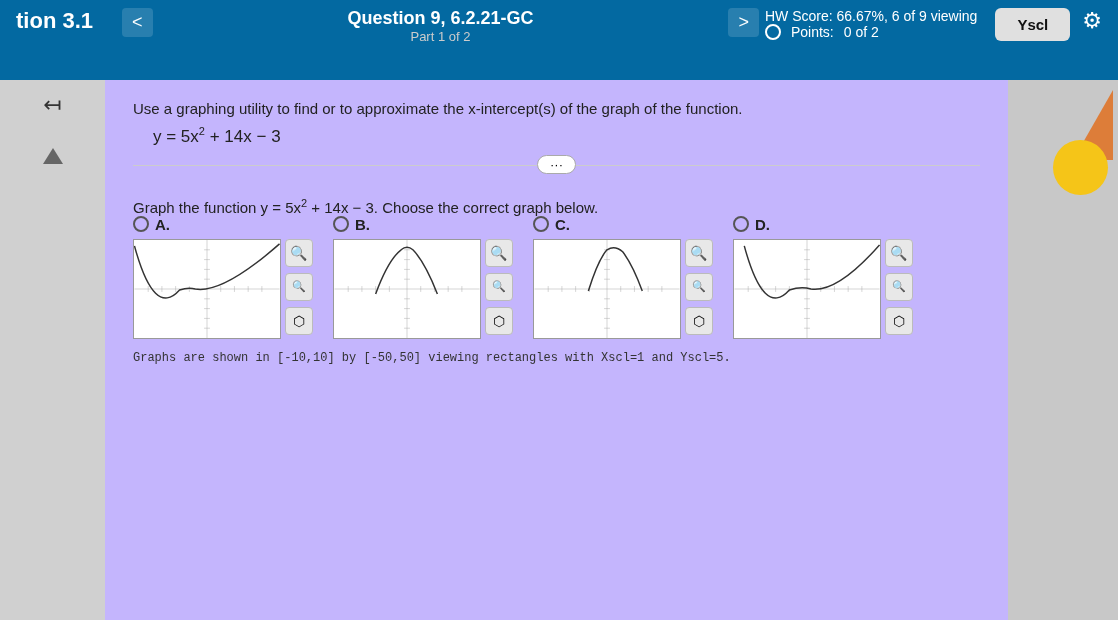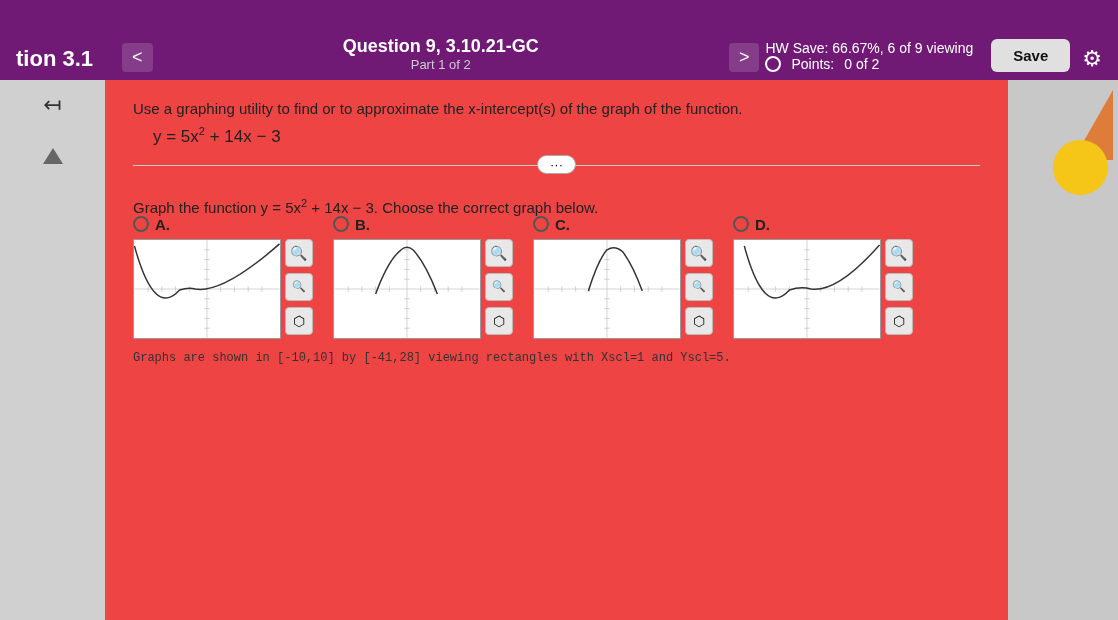--- a/index.html
+++ b/index.html
@@ -8,24 +8,24 @@
       background: #c8c8c8;
       width: 1118px;
       height: 620px;
       overflow: hidden;
       display: flex;
       flex-direction: column;
     }
 
     
     .header {
-      background: #701a75;
+      background: #0369a1;
       color: white;
       display: flex;
-      align-items: flex-end;
+      align-items: flex-start;
       padding: 8px 16px;
       height: 80px;
       flex-shrink: 0;
     }
     .header-left {
       font-size: 22px;
       font-weight: bold;
       color: white;
       min-width: 100px;
     }
@@ -115,21 +115,21 @@
       margin-top: 30px;
       width: 0;
       height: 0;
       border-left: 10px solid transparent;
       border-right: 10px solid transparent;
       border-bottom: 16px solid #666;
     }
 
     .content {
       flex: 1;
-      background: #ef4444;
+      background: #c4b5fd;
       padding: 20px 28px 16px 28px;
       overflow-y: auto;
     }
 
     .instruction {
       font-size: 15px;
       color: #222;
       margin-bottom: 6px;
     }
     .function-eq {
@@ -256,37 +256,37 @@
       opacity: 0.85;
     }
   </style>
 </head>
 <body>
 
 <div class="header">
   <div class="header-left">tion 3.1</div>
   <button class="nav-btn">&lt;</button>
   <div class="header-center">
-    <div class="question-title">Question 9, 3.10.21-GC</div>
+    <div class="question-title">Question 9, 6.2.21-GC</div>
     <div class="question-part">Part 1 of 2</div>
   </div>
   <button class="nav-btn">&gt;</button>
   <div class="header-score">
     <div class="hw-score">
-      <span>HW Save:</span>
+      <span>HW Score:</span>
       <span>66.67%, 6 of 9</span>
       <span>viewing</span>
     </div>
     <div class="points-row">
       <span class="circle-icon"></span>
       <span>Points:</span>
       <span>0 of 2</span>
     </div>
   </div>
-  <button class="save-btn">Save</button>
+  <button class="save-btn">Yscl</button>
   <button class="gear-btn">⚙</button>
 </div>
 
 <div class="main-area">
 
   <div class="sidebar">
     <div class="back-arrow">↤</div>
     <div class="sidebar-triangle"></div>
   </div>
 
@@ -458,21 +458,21 @@
           <div class="graph-icons">
             <div class="icon-btn">🔍</div>
             <div class="icon-btn" style="font-size:11px;">🔍</div>
             <div class="icon-btn">⬡</div>
           </div>
         </div>
       </div>
 
     </div>
 
-    <p class="viewing-note">Graphs are shown in [-10,10] by [-41,28] viewing rectangles with Xscl=1 and Yscl=5.</p>
+    <p class="viewing-note">Graphs are shown in [-10,10] by [-50,50] viewing rectangles with Xscl=1 and Yscl=5.</p>
 
   </div>
 
   <div class="right-panel">
     <div class="orange-triangle"></div>
     <div class="yellow-circle"></div>
   </div>
 
 </div>
 

